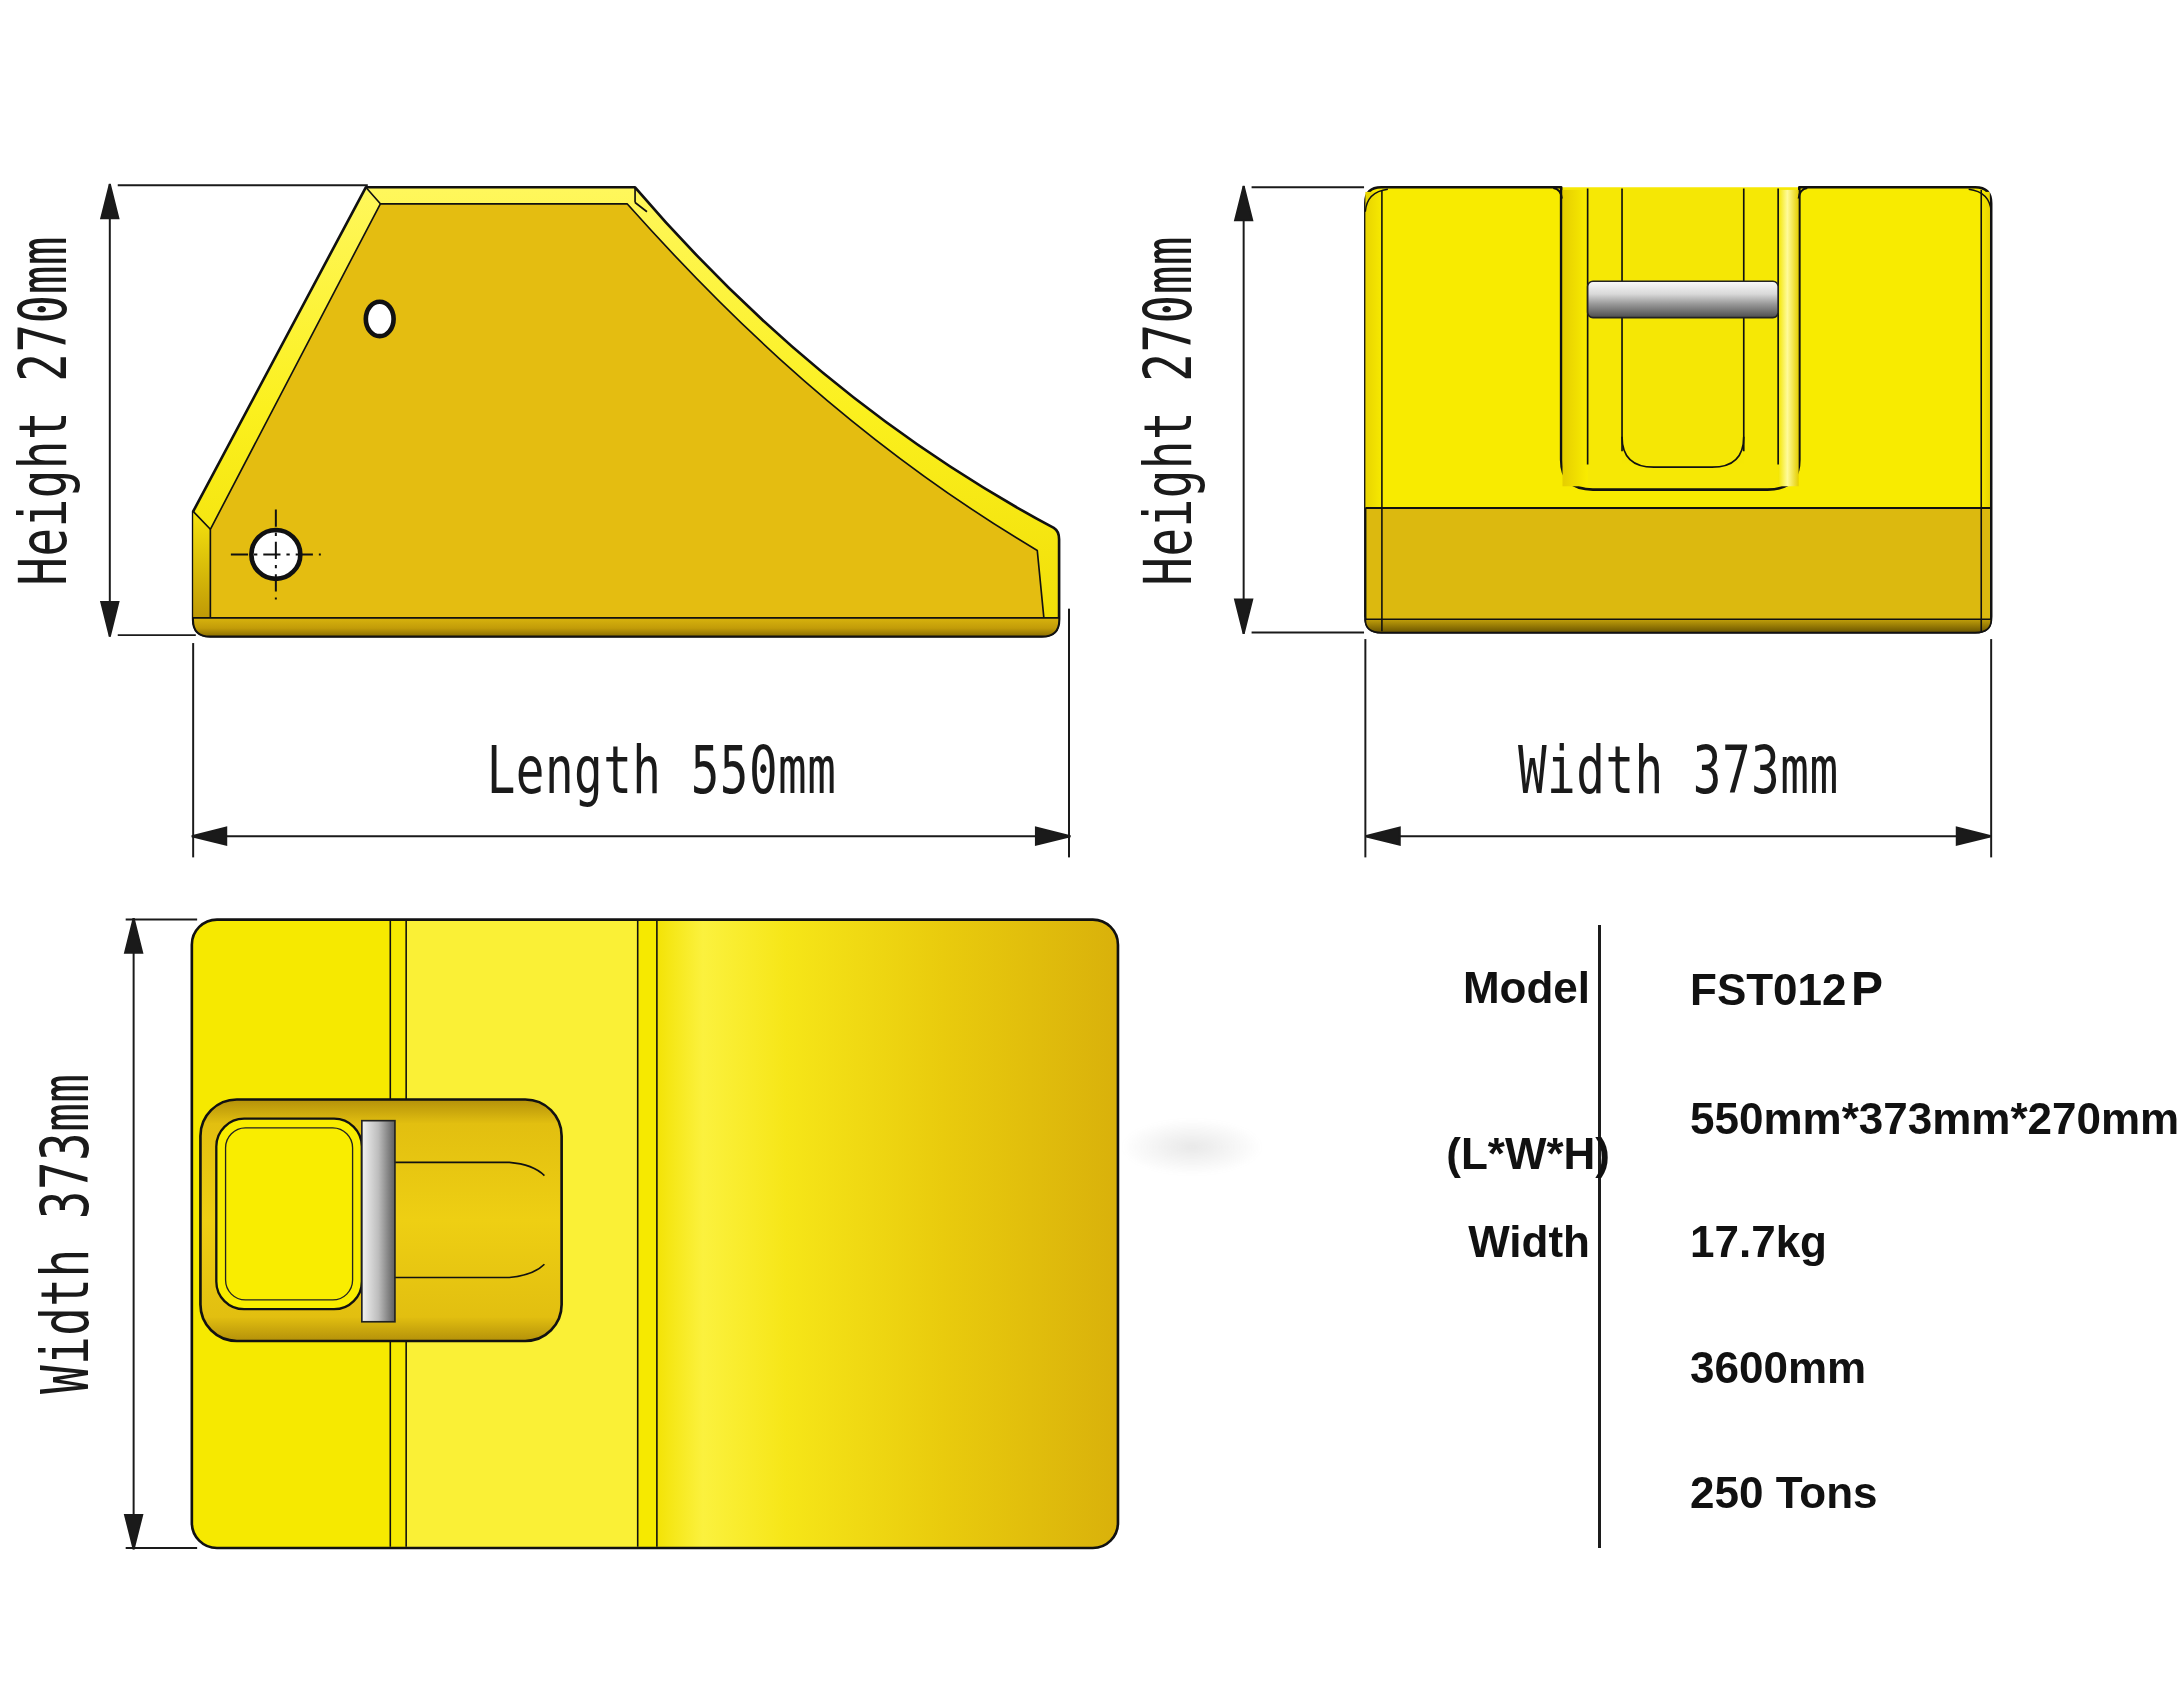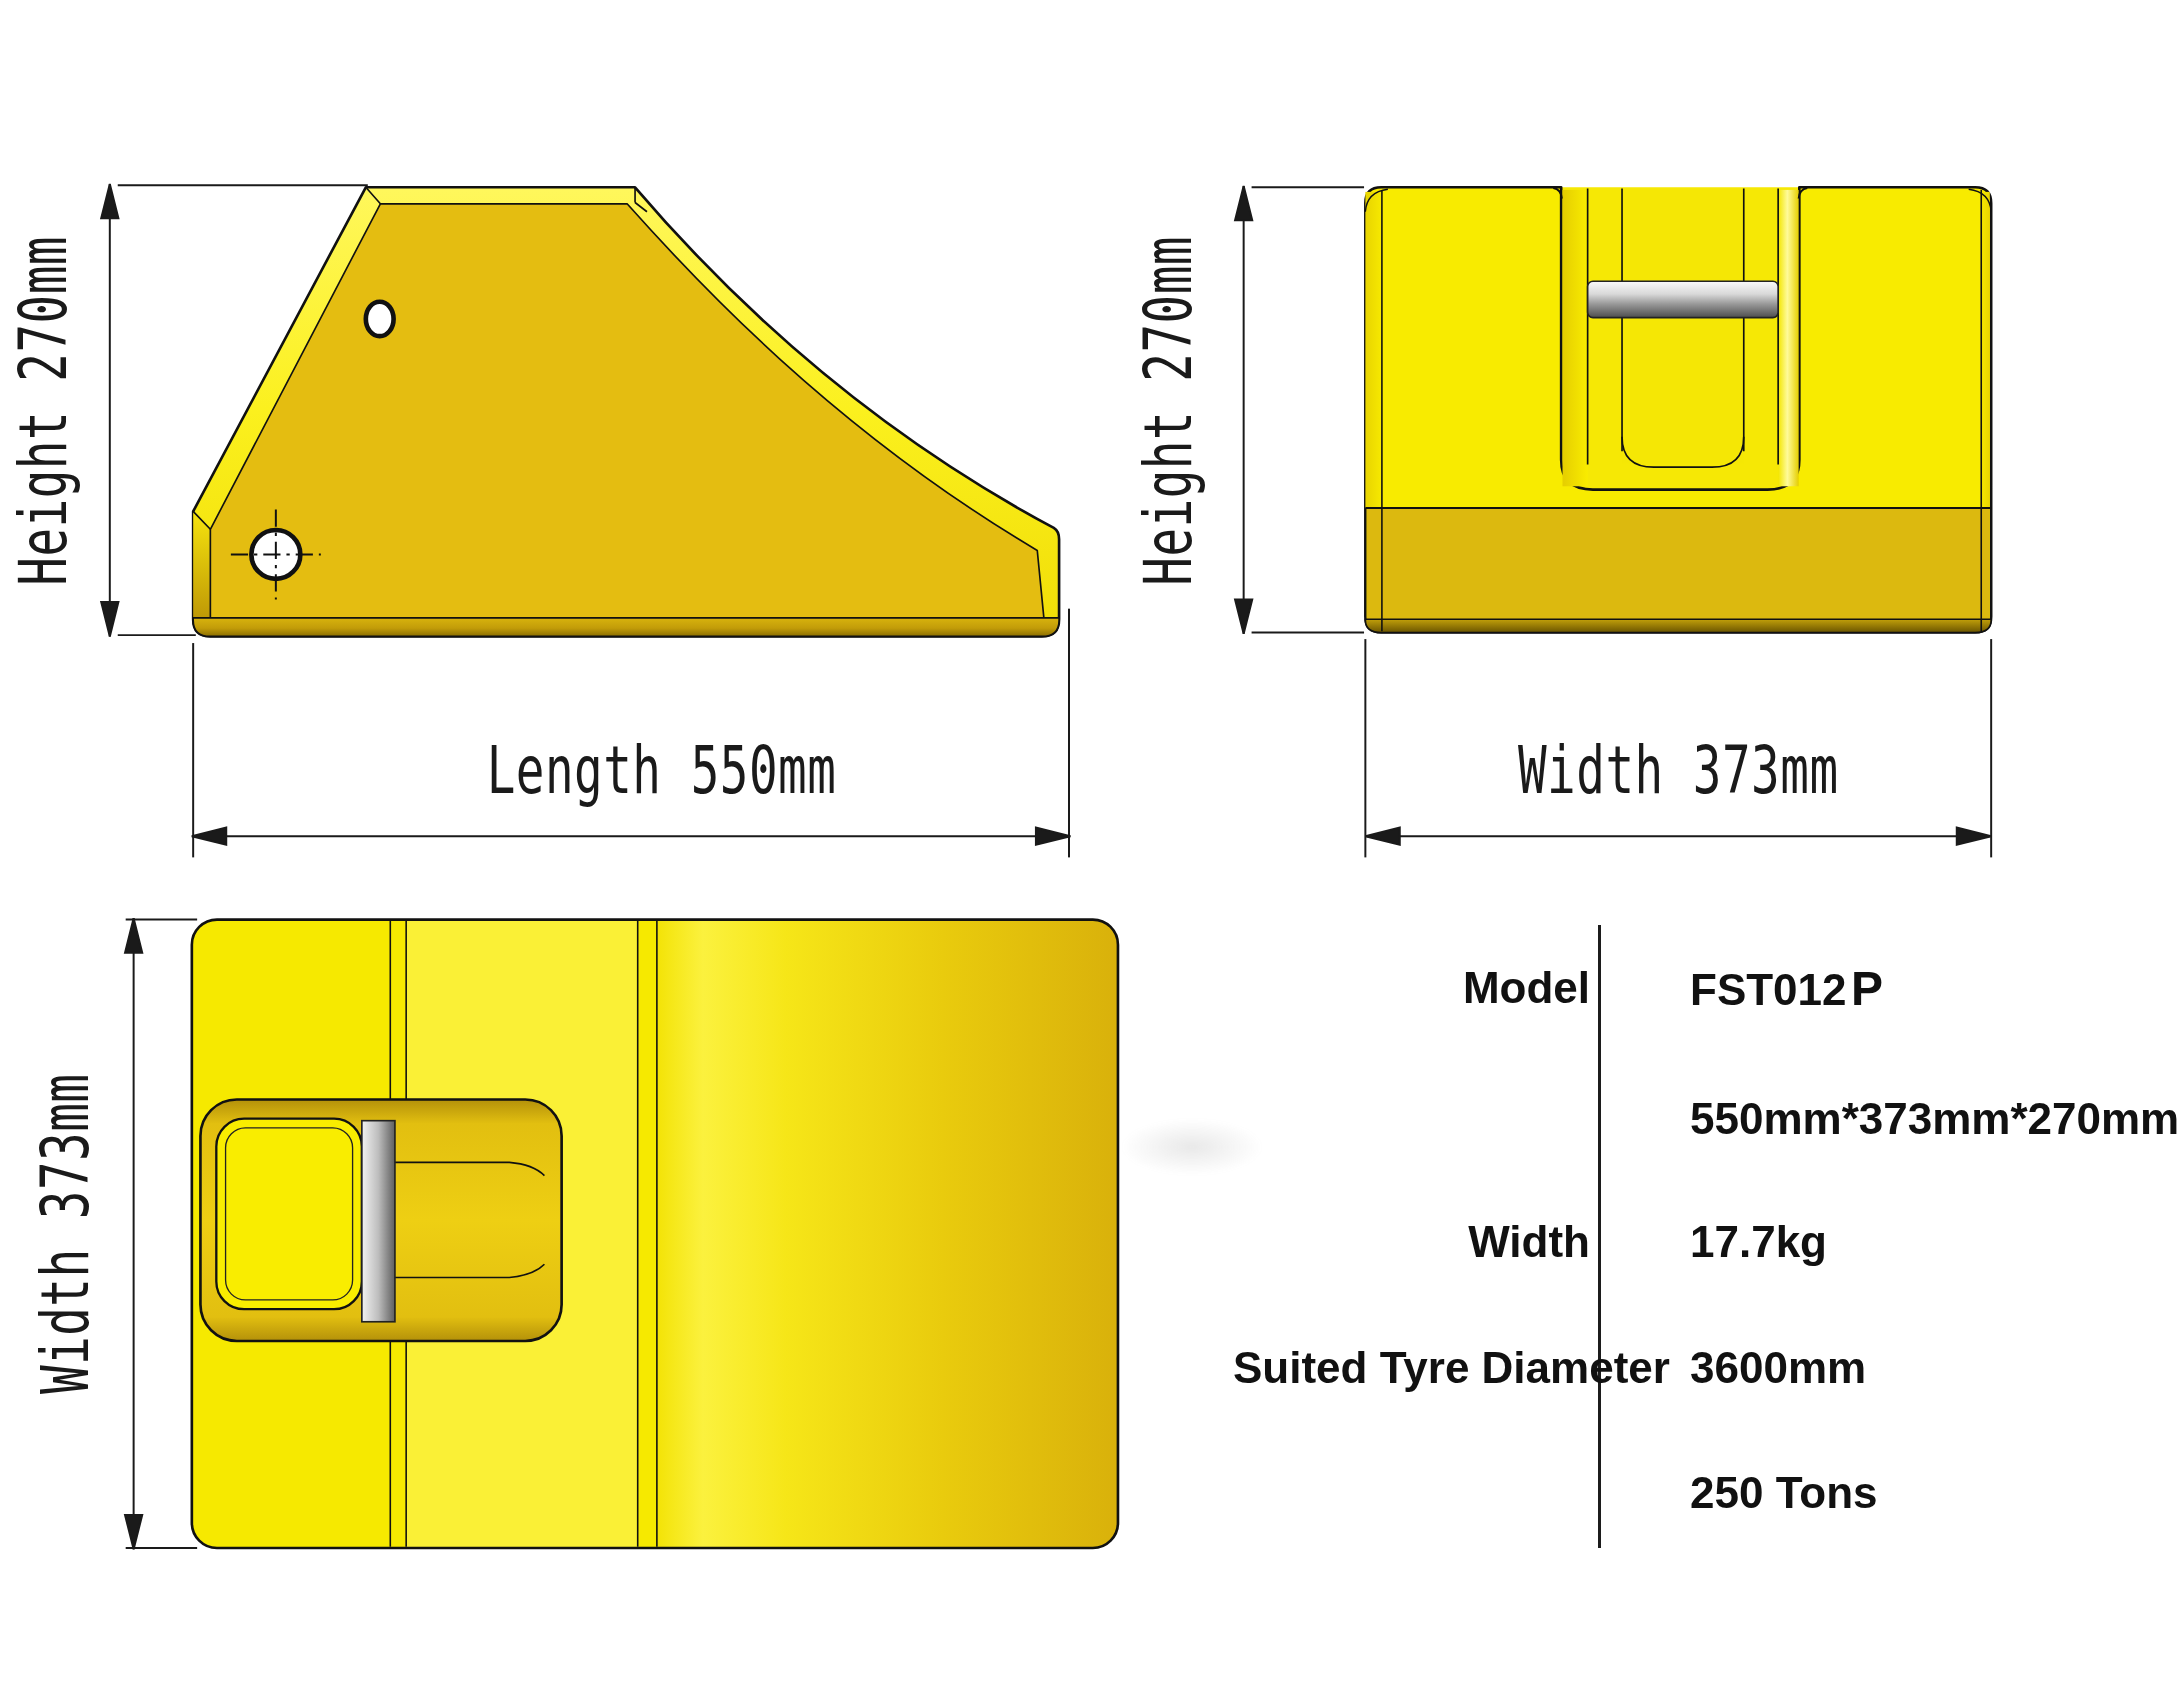--- a/index.html
+++ b/index.html
@@ -238,22 +238,22 @@
   <text class="dimtext" text-anchor="middle" transform="translate(1800,621) rotate(-90) scale(0.72,1)">Height 270mm</text>
   <text class="dimtext" text-anchor="middle" transform="translate(2537,1198) scale(0.72,1)">Width 373mm</text>
   <text class="dimtext" text-anchor="middle" transform="translate(133,1865) rotate(-90) scale(0.72,1)">Width 373mm</text>
 </svg>
 
 <div class="spec-table">
   <div class="watermark-smudge"></div>
   <div class="spec-divider"></div>
 
   <div class="spec-label" style="top:988px">Model</div>
+  <div class="spec-label" style="top:1154px; left:1249px">(L*W*H)</div>
   <div class="spec-label" style="top:1242px">Width</div>
-  <div class="spec-label" style="top:1368px">Suited Tyre Diameter</div>
 
   <div class="spec-value" style="top:988px"><span>FST012</span><span class="p-suffix">P</span></div>
   <div class="spec-value" style="top:1119px">550mm*373mm*270mm</div>
   <div class="spec-value" style="top:1242px">17.7kg</div>
   <div class="spec-value" style="top:1368px">3600mm</div>
   <div class="spec-value" style="top:1493px">250 Tons</div>
 </div>
 
 
 </body></html>

